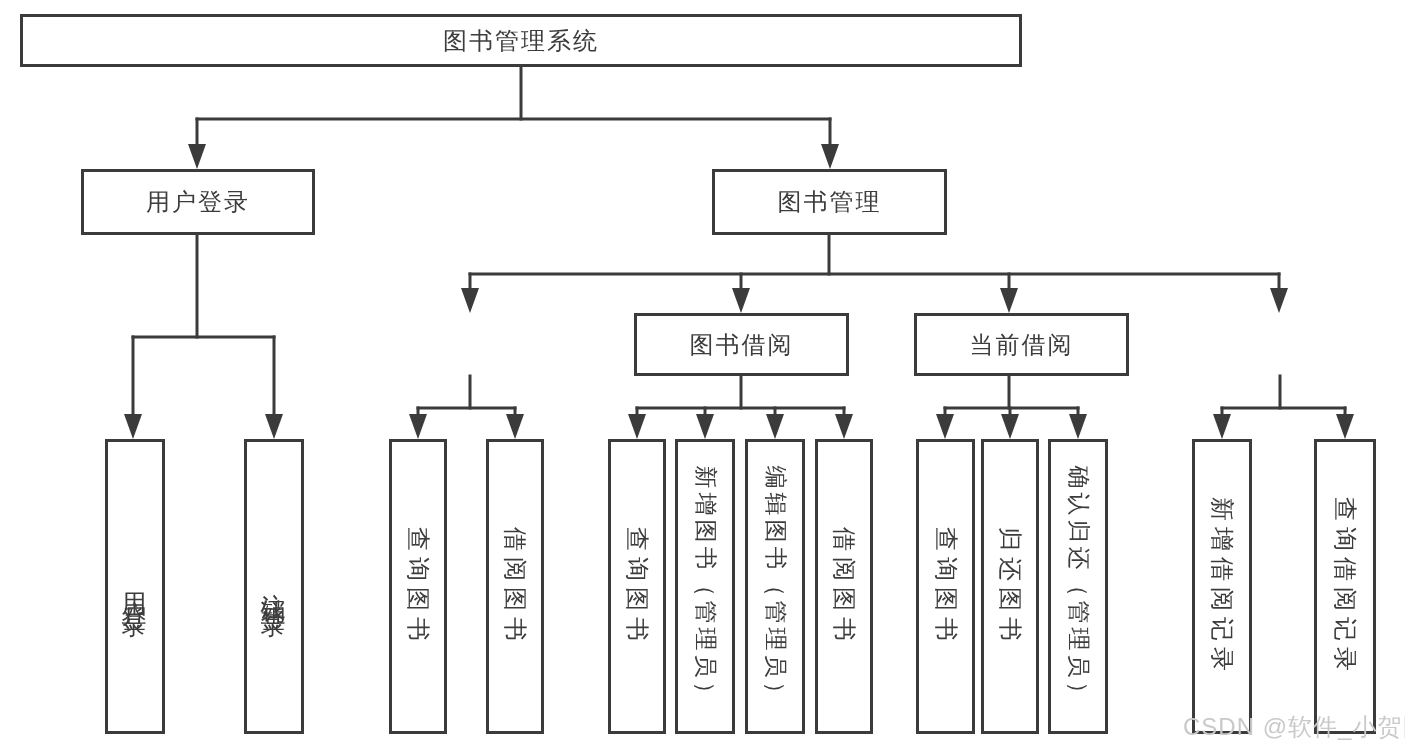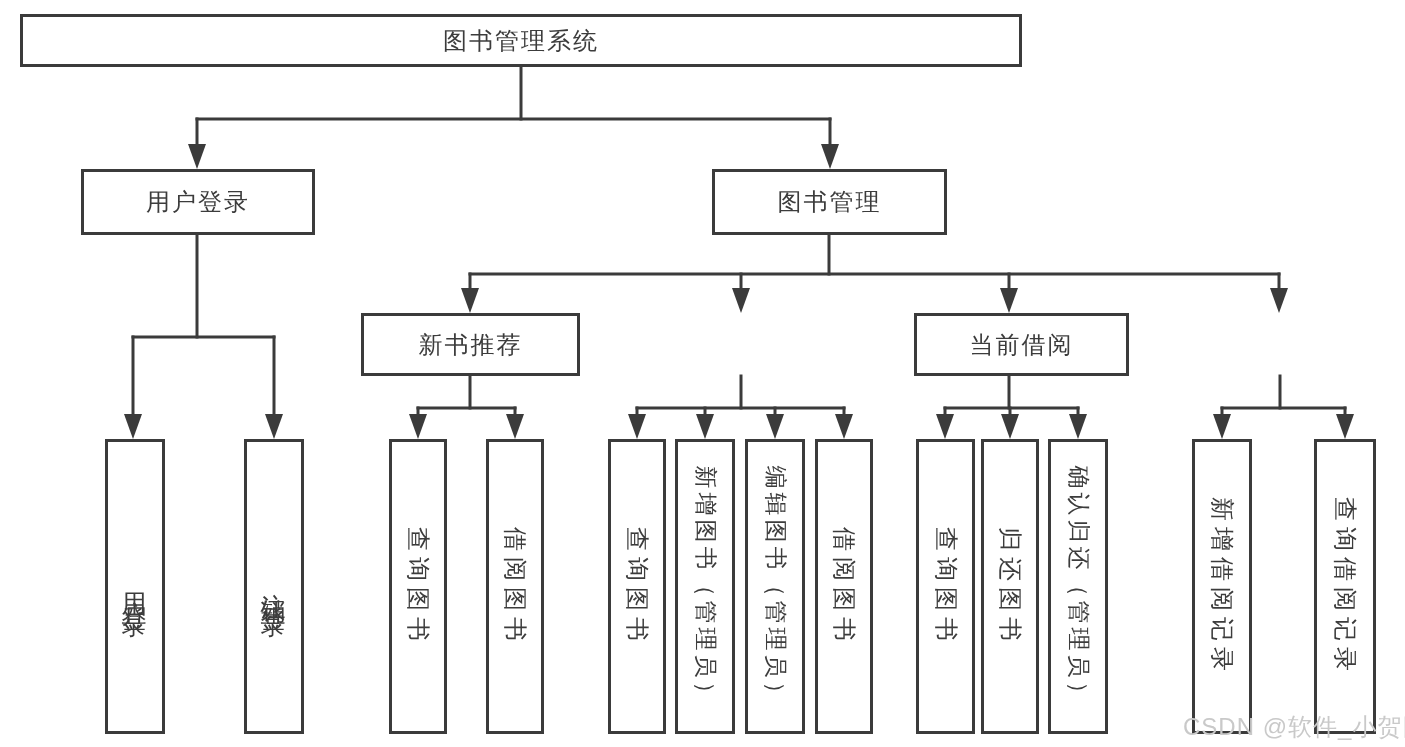--- a/index.html
+++ b/index.html
@@ -127,22 +127,22 @@
     <span>图书管理系统</span>
   </div>
 
   <div class="node" style="left:81px;top:169px;width:234px;height:66px;">
     <span>用户登录</span>
   </div>
   <div class="node" style="left:712px;top:169px;width:235px;height:66px;font-family:Liberation Mono, monospace;">
     <span>图书管理</span>
   </div>
 
-  <div class="node" style="left:361px;top:313px;width:219px;height:63px;">
-    <span>新书推荐</span>
+  <div class="node" style="left:634px;top:313px;width:215px;height:63px;">
+    <span>图书借阅</span>
   </div>
   <div class="node" style="left:902px;top:313px;width:215px;height:63px;margin-left:12px;">
     <span>当前借阅</span>
   </div>
 
   <div class="node leaf" style="left:105px;top:439px;width:60px;height:295px;">
     <span class="v-upright">用户登录</span>
   </div>
   <div class="node leaf" style="left:244px;top:439px;width:60px;height:295px;">
     <span class="v-upright">注销登录</span>

